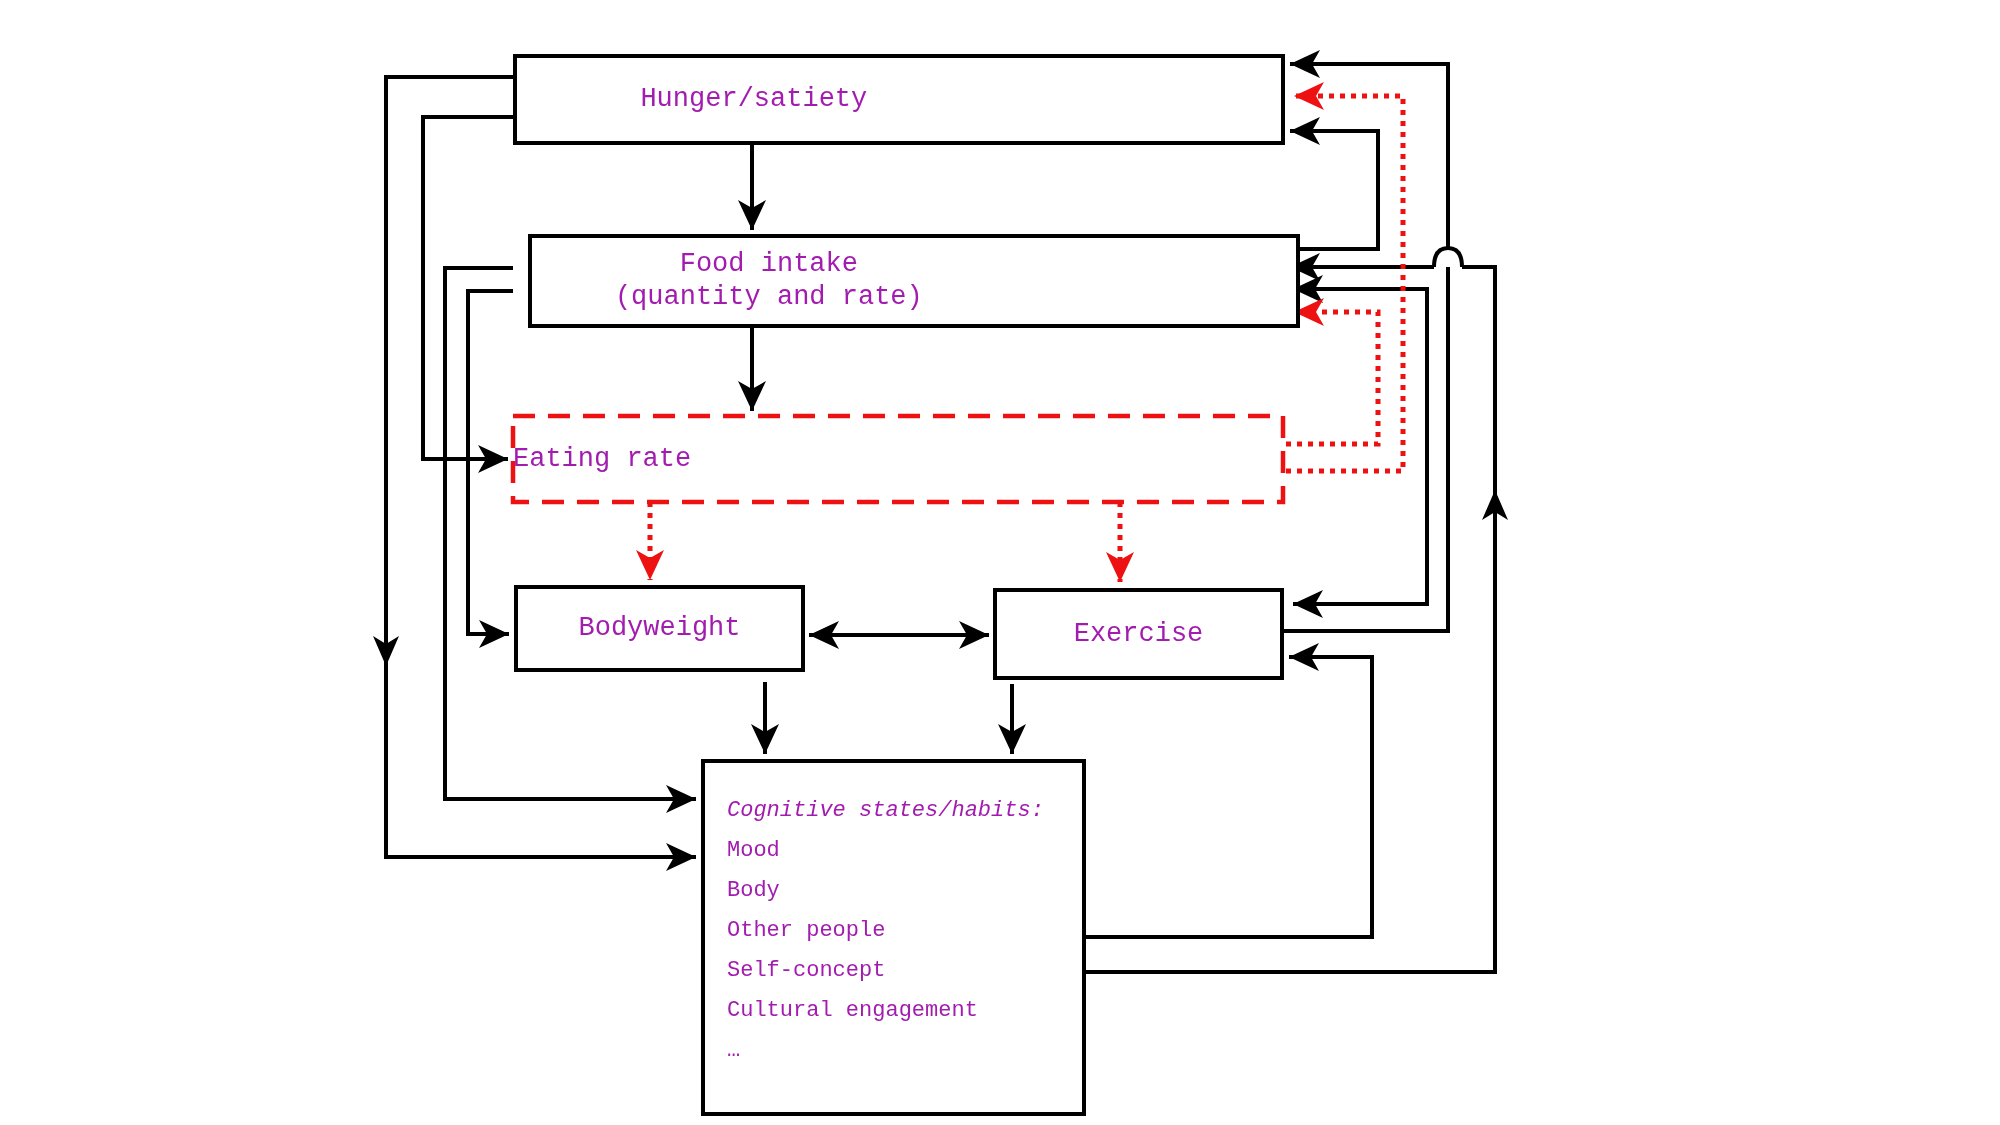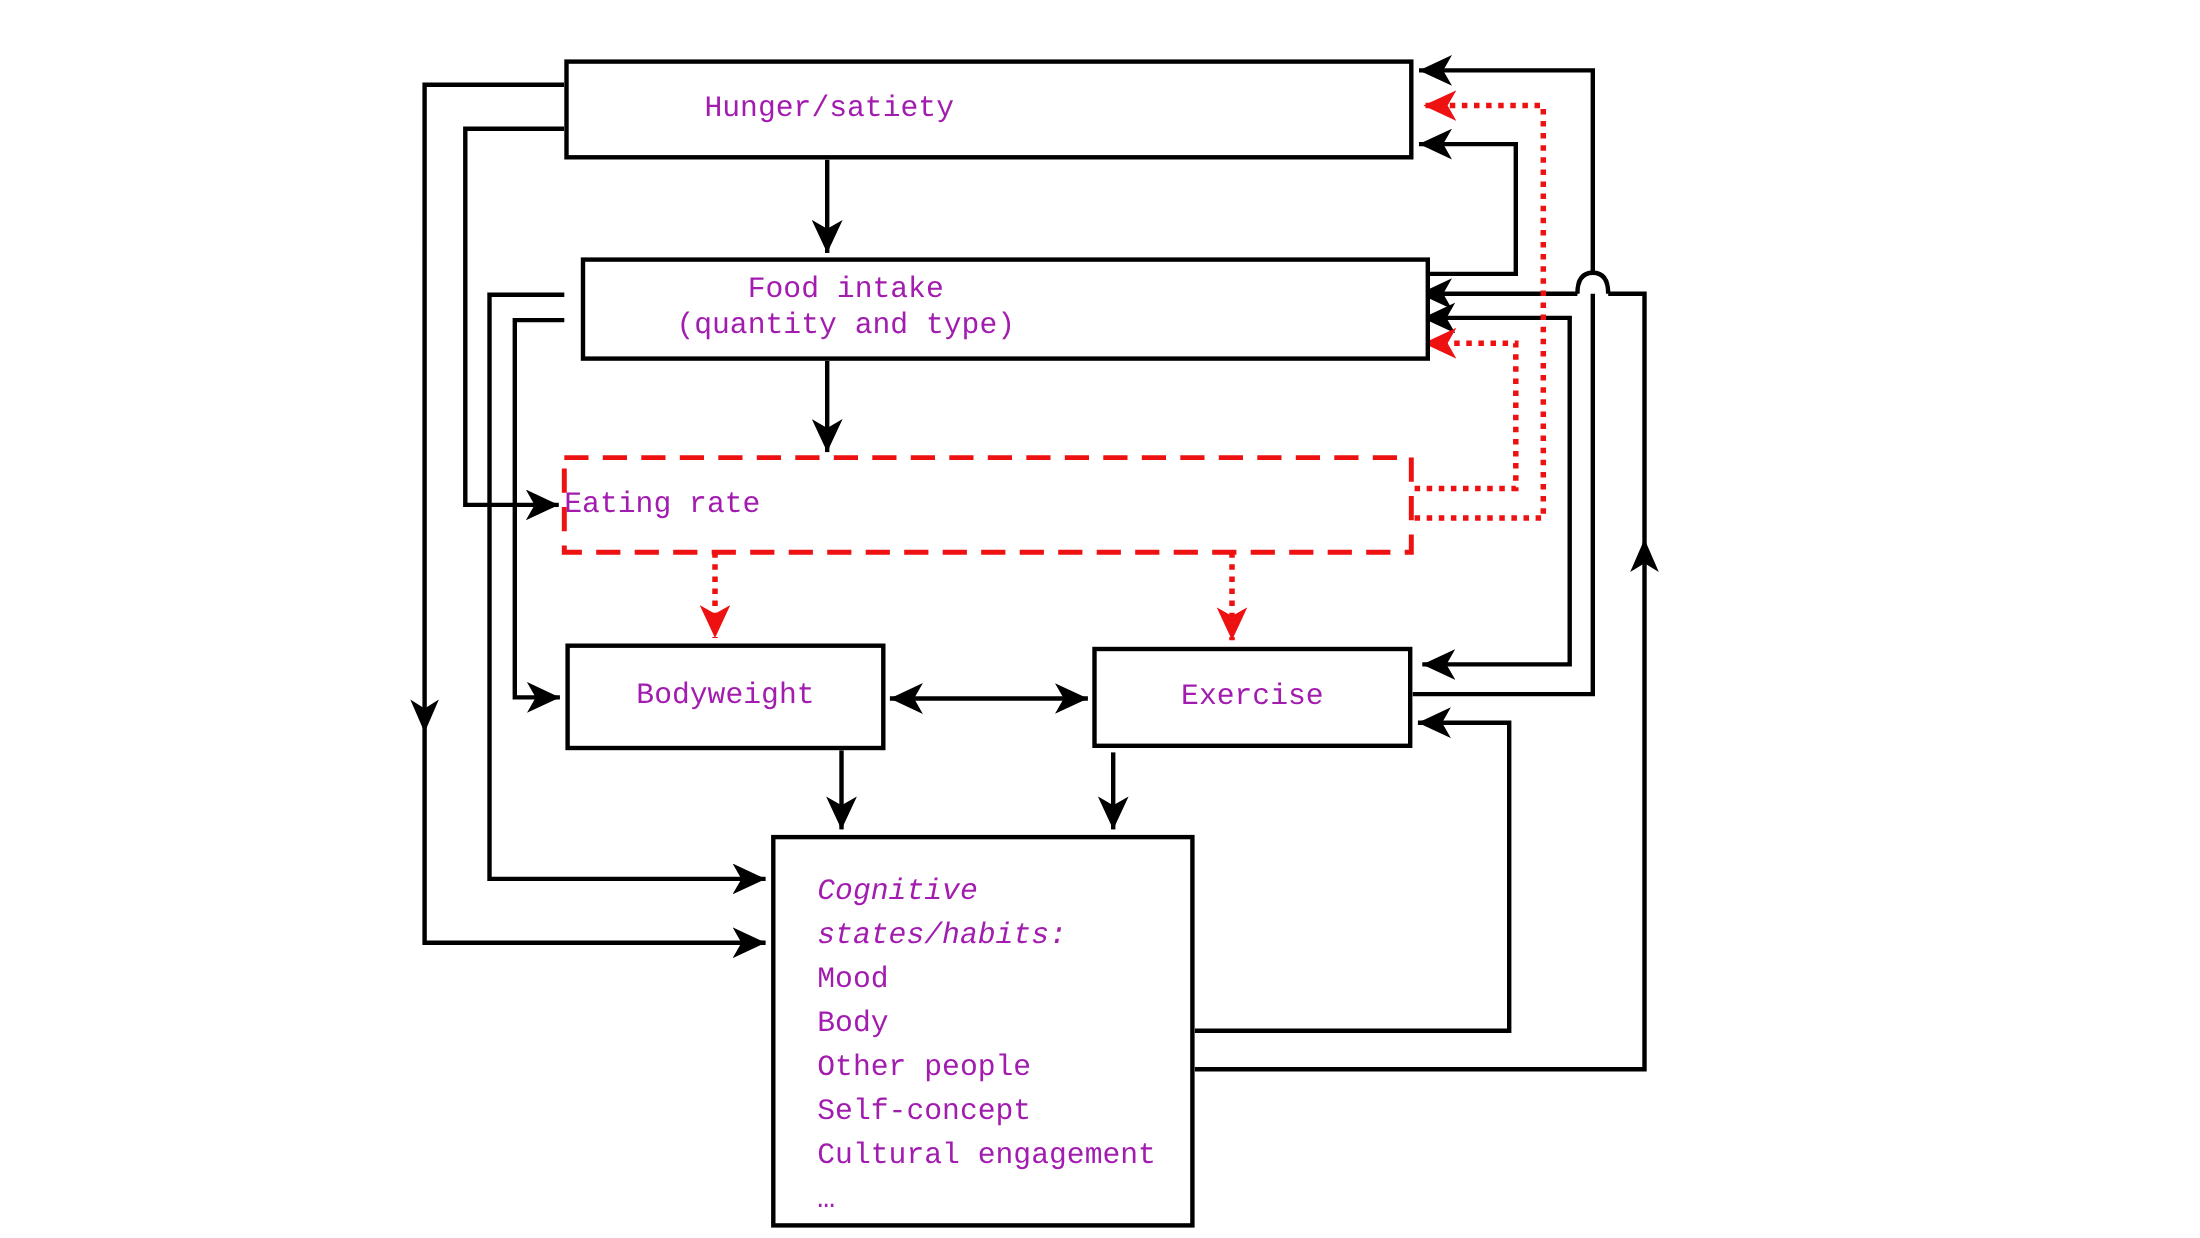--- a/index.html
+++ b/index.html
@@ -6,21 +6,21 @@
   #stage{position:relative;width:2000px;height:1125px;background:#ffffff;overflow:hidden;
          font-family:Liberation Mono, monospace;color:#a21caf;margin-top:24px;}
   #wires{position:absolute;left:0;top:0;width:2000px;height:1125px;}
   .node{position:absolute;box-sizing:border-box;background:#ffffff;border:4px solid #000;
         display:flex;align-items:center;justify-content:center;text-align:center;}
   .node .lbl{font-size:27px;line-height:33px;}
   .shiftleft{padding-right:38%;}           
   .erlabel{position:absolute;box-sizing:border-box;display:flex;align-items:center;justify-content:flex-start;
            font-size:27px;}
   .cog{position:absolute;box-sizing:border-box;background:#ffffff;border:4px solid #000;
-       padding:28px 10px 0 38px;font-size:27px;line-height:40px;text-align:left;}
+       padding:28px 10px 0 22px;font-size:22px;line-height:40px;text-align:left;}
   .cog .t{font-style:italic;}
 </style>
 </head>
 <body>
 
 <div id="stage">
 
   <svg id="wires" viewBox="0 0 2000 1125" xmlns="http://www.w3.org/2000/svg">
     <defs>
       <marker id="ab" markerUnits="userSpaceOnUse" markerWidth="32" markerHeight="28" viewBox="0 0 32 28" refX="30" refY="14" orient="auto-start-reverse">
@@ -64,29 +64,29 @@
     </g>
   </svg>
 
   <div class="node" style="left:513px;top:30px;width:772px;height:91px;">
     <div class="lbl shiftleft">Hunger/satiety</div>
   </div>
 
   <div class="node" style="left:528px;top:210px;width:772px;height:94px;">
     <div class="lbl shiftleft">
       <div>Food intake</div>
-      <div>(quantity and type)</div>
+      <div>(quantity and rate)</div>
     </div>
   </div>
 
   <div class="erlabel" style="left:513px;top:392px;width:770px;height:86px;">
     <span>Eating rate</span>
   </div>
 
-  <div class="node" style="left:514px;top:561px;width:291px;height:97px;">
+  <div class="node" style="left:514px;top:561px;width:291px;height:87px;">
     <div class="lbl">Bodyweight</div>
   </div>
 
   <div class="node" style="left:993px;top:564px;width:291px;height:92px;">
     <div class="lbl">Exercise</div>
   </div>
 
   <div class="cog" style="left:701px;top:735px;width:385px;height:357px;">
     <div class="t">Cognitive states/habits:</div>
     <div>Mood</div>

